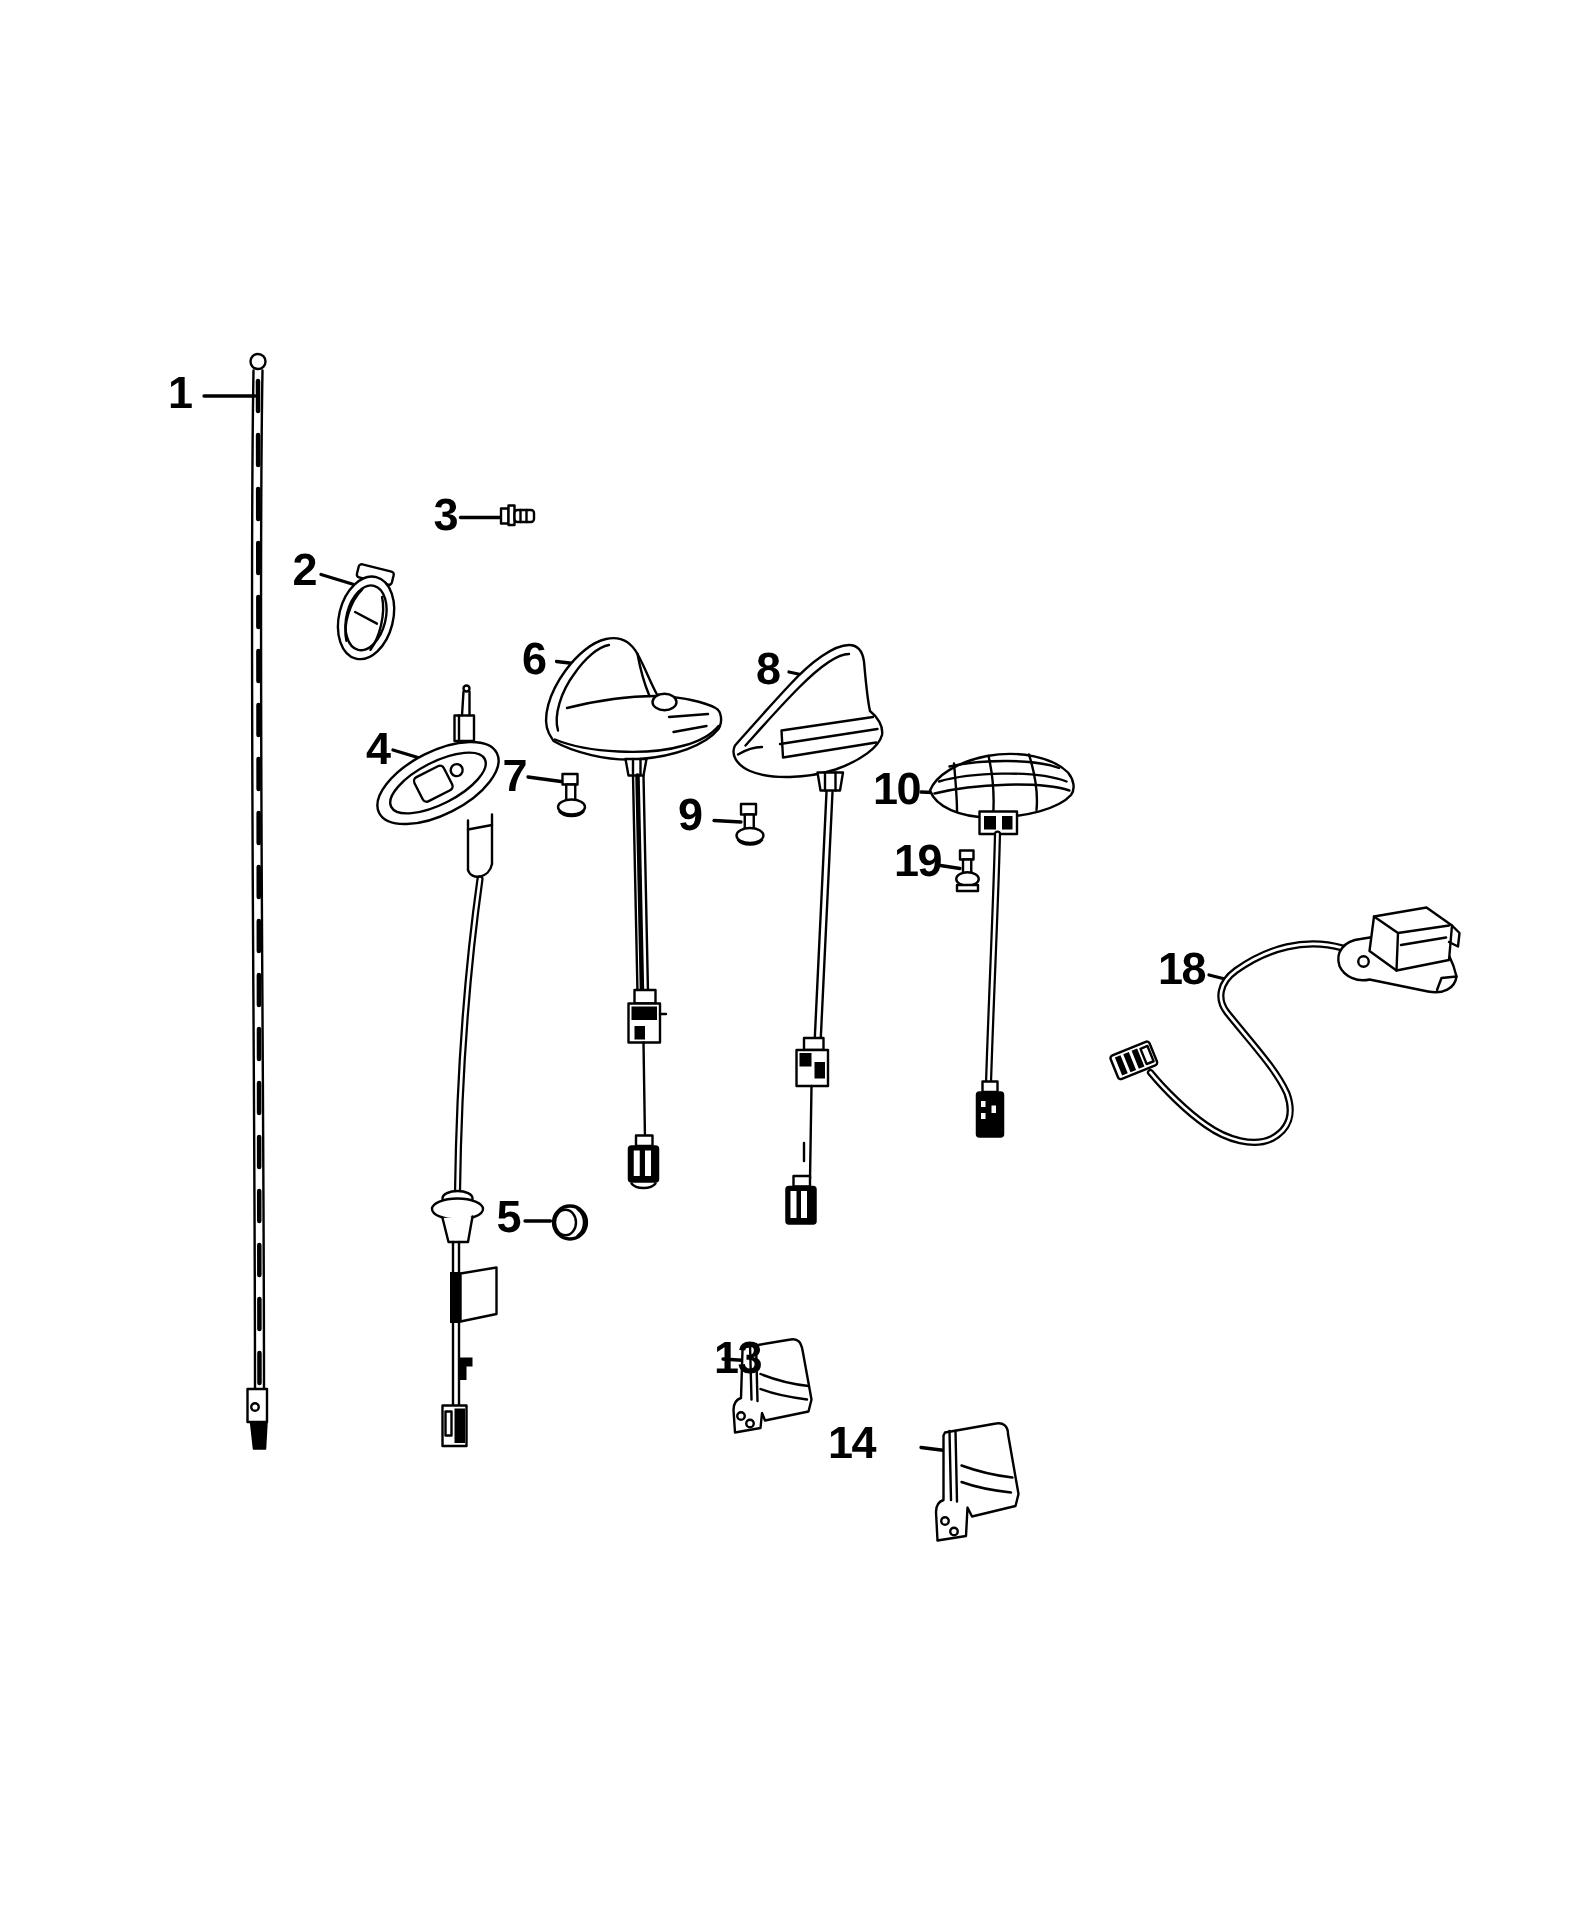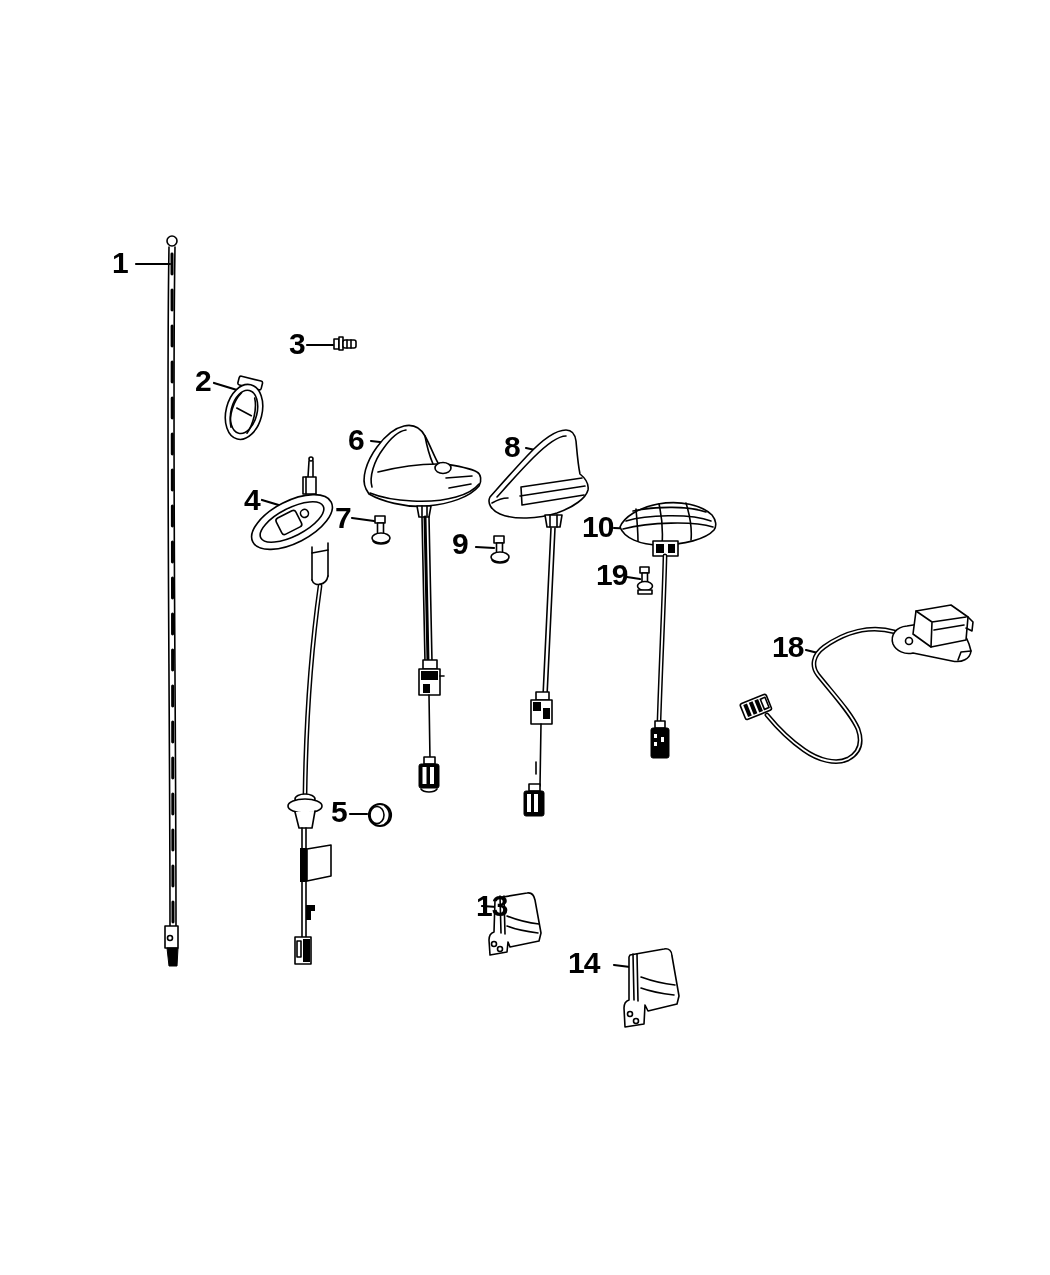--- a/index.html
+++ b/index.html
@@ -274,15 +274,15 @@
   <div class="callout" style="left:244px; top:485px">4</div>
   <div class="callout" style="left:331px; top:797px">5</div>
   <div class="callout" style="left:348px; top:425px">6</div>
   <div class="callout" style="left:335px; top:503px">7</div>
   <div class="callout" style="left:504px; top:432px">8</div>
   <div class="callout" style="left:452px; top:529px">9</div>
   <div class="callout" style="left:582px; top:512px">10</div>
   <div class="callout" style="left:596px; top:560px">19</div>
   <div class="callout" style="left:772px; top:632px">18</div>
   <div class="callout" style="left:476px; top:891px">13</div>
-  <div class="callout" style="left:568px; top:948px">14</div>
+  <div class="callout" style="left:552px; top:948px">14</div>
 
 </div>
 
 </body></html>

